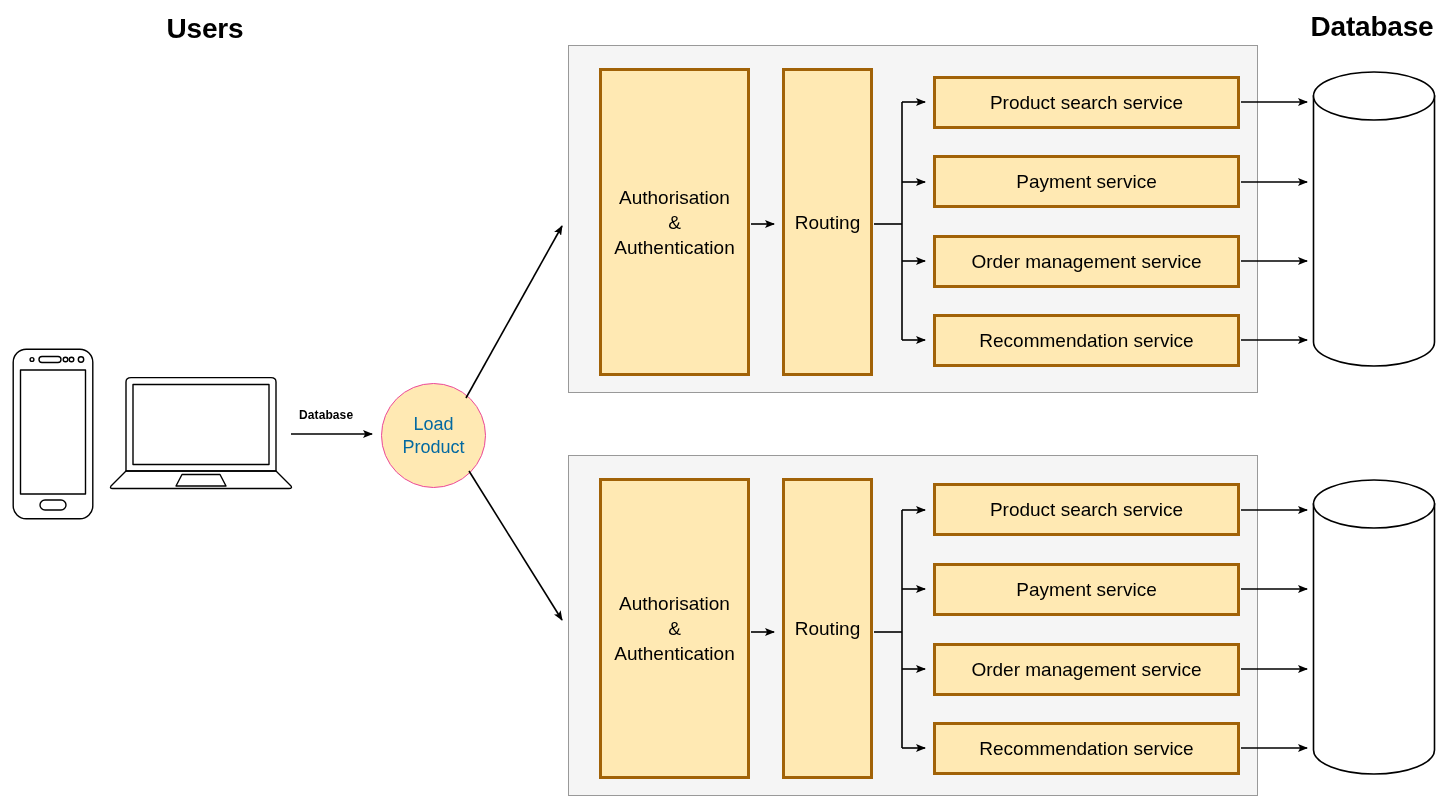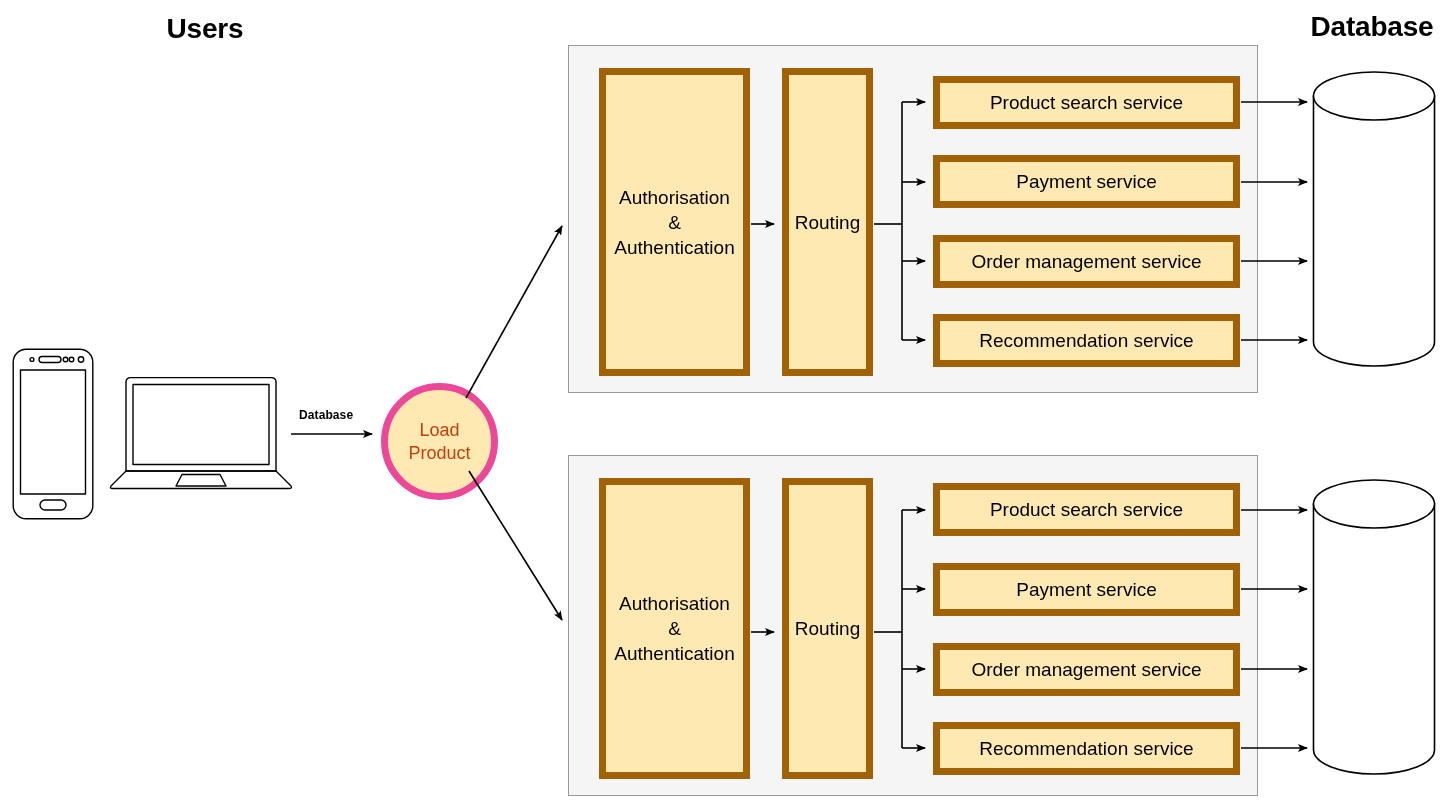--- a/index.html
+++ b/index.html
@@ -37,46 +37,46 @@
     position: absolute;
     background: #f5f5f5;
     border: 1px solid #999999;
     box-sizing: border-box;
   }
 
   
   .yblock {
     position: absolute;
     background: #ffe9b3;
-    border: 7px solid #a16207;
+    border: 3px solid #a16207;
     box-sizing: border-box;
     display: flex;
     align-items: center;
     justify-content: center;
     text-align: center;
     font-size: 19px;
     line-height: 25px;
     color: #000;
   }
   .yblock.tall { font-size: 19px; align-items: center; }
   .yblock .multi { display: block; }
 
   
   .lb-circle {
     position: absolute;
     background: #ffe9b3;
-    border: 7px solid #ec4899;
+    border: 1px solid #ec4899;
     border-radius: 50%;
     display: flex;
     align-items: center;
     justify-content: center;
     text-align: center;
     font-size: 18px;
     line-height: 23px;
-    color: #c2410c;
+    color: #0369a1;
   }
 
   
   .edge-label {
     position: absolute;
     font-size: 12px;
     font-weight: bold;
     white-space: nowrap;
     color: #000;
     letter-spacing: 0.1px;

